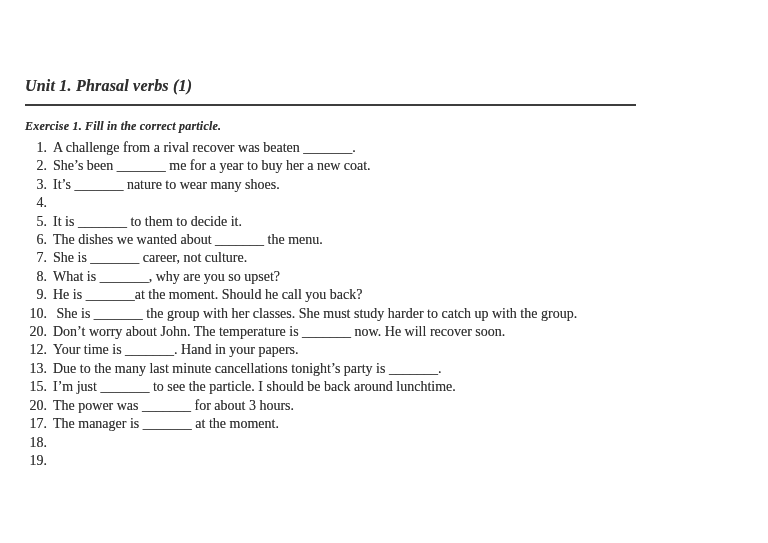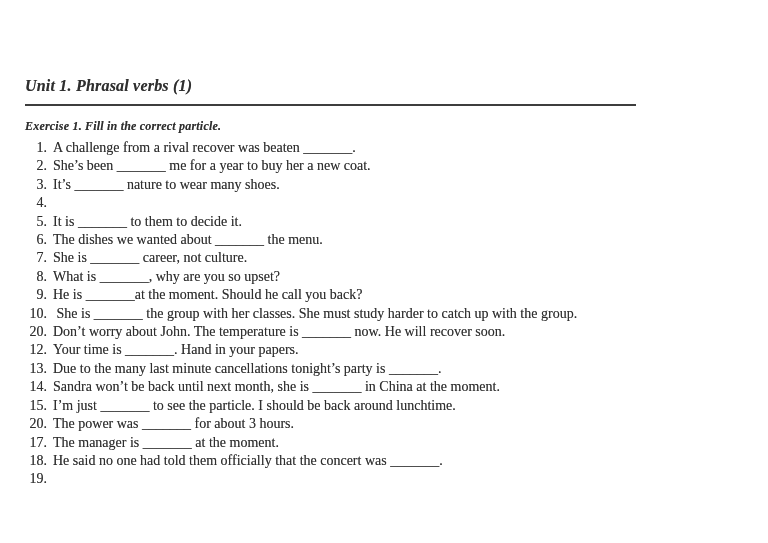--- a/index.html
+++ b/index.html
@@ -124,36 +124,31 @@
       </li>
       <li class="item">
         <span class="item-num">12.</span>
         <span class="item-text">Your time is _______. Hand in your papers.</span>
       </li>
       <li class="item">
         <span class="item-num">13.</span>
         <span class="item-text">Due to the many last minute cancellations tonight’s party is _______.</span>
       </li>
       <li class="item">
-        <span class="item-num">14.</span>
-        <span class="item-text">Sandra won’t be back until next month, she is _______ in China at the moment.</span>
-      </li>
-      <li class="item">
         <span class="item-num">15.</span>
         <span class="item-text">I’m just _______ to see the particle. I should be back around lunchtime.</span>
       </li>
       <li class="item">
         <span class="item-num">20.</span>
         <span class="item-text">The power was _______ for about 3 hours.</span>
       </li>
       <li class="item">
         <span class="item-num">17.</span>
         <span class="item-text">The manager is _______ at the moment.</span>
       </li>
       <li class="item">
         <span class="item-num">18.</span>
-        <span class="item-text">He said no one had told them officially that the concert was _______.</span>
       </li>
       <li class="item">
         <span class="item-num">19.</span>
       </li>
     </ol>
 </div>
 
 </body></html>

